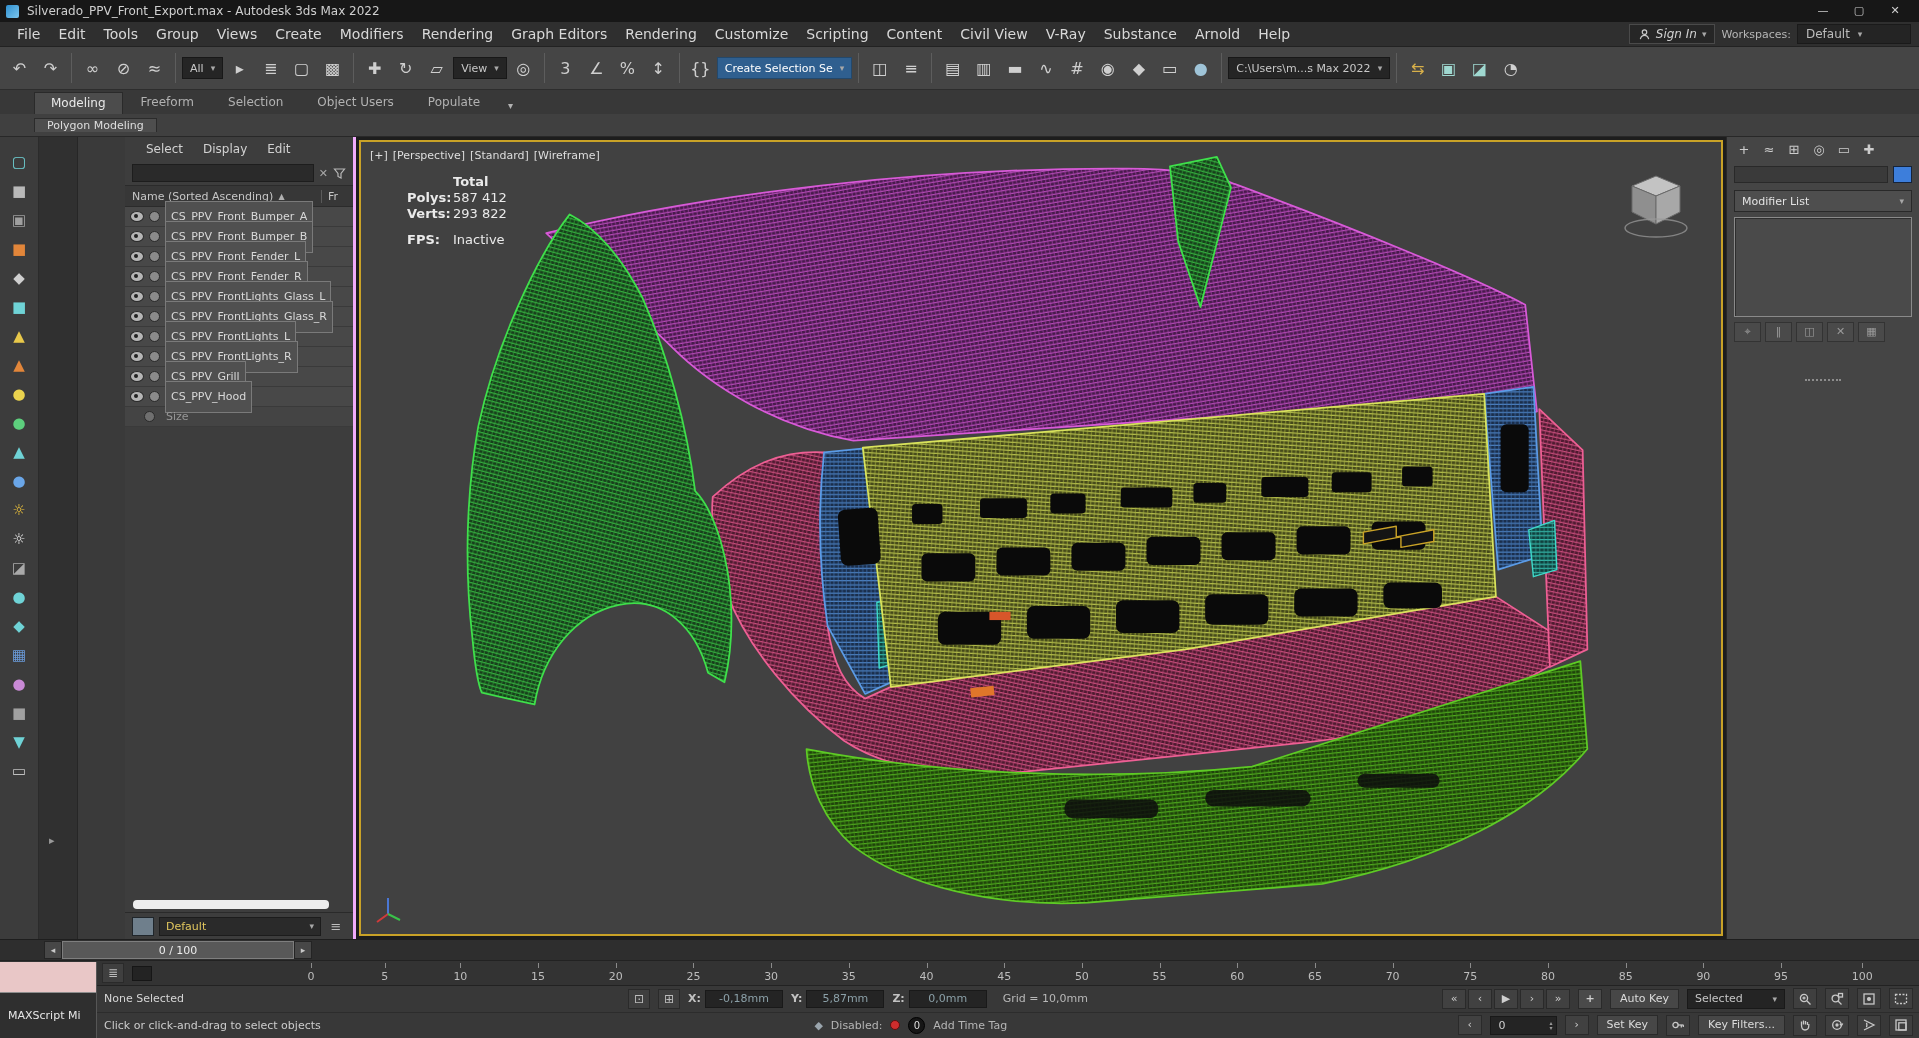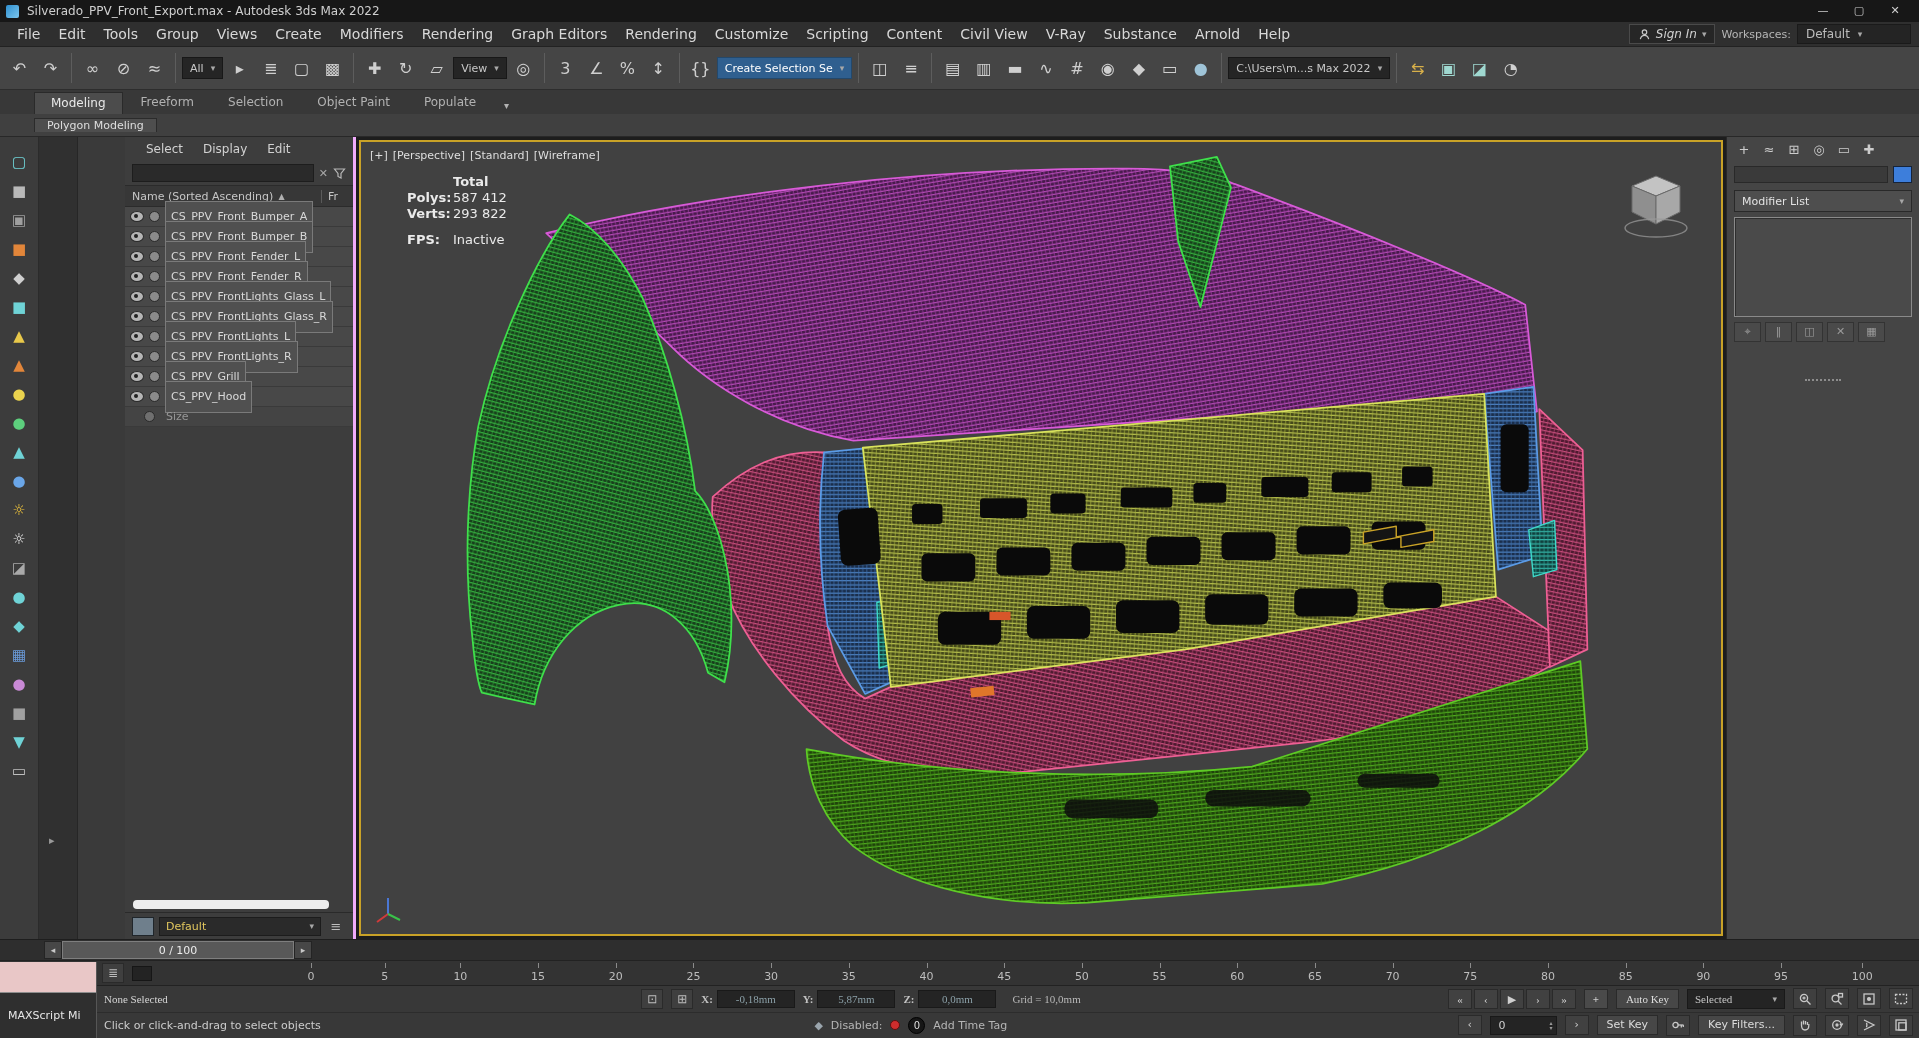--- a/index.html
+++ b/index.html
@@ -96,21 +96,21 @@
   .ts-handle{width:230px;height:16px;background:#585858;border:1px solid #7e7e7e;display:flex;align-items:center;justify-content:center;font-size:11px;color:#ececec;flex:none;}
   .ruler{height:24px;background:#333333;border-top:1px solid #222222;display:flex;align-items:center;flex:none;}
   .ruler-left{width:306px;flex:none;display:flex;align-items:center;gap:8px;padding-left:102px;box-sizing:border-box;}
   .ruler-box{width:18px;height:13px;background:#232323;border:1px solid #161616;}
   .ruler-ticks{flex:1;display:flex;justify-content:space-between;padding-right:46px;font-size:11px;color:#bdbdbd;}
   .tick{position:relative;padding-top:7px;min-width:10px;text-align:center;}
   .tick::before{content:"";position:absolute;top:0;left:50%;width:1px;height:5px;background:#8b8b8b;}
   
   .statusbar{height:52px;background:#383838;border-top:1px solid #222222;display:flex;flex-direction:column;position:relative;flex:none;}
   .sb-row{flex:1;display:flex;align-items:center;gap:8px;padding-left:104px;padding-right:6px;}
-  .sb-row.rowa{border-bottom:1px solid #2c2c2c;font-family:Liberation Serif, serif;}
+  .sb-row.rowa{border-bottom:1px solid #2c2c2c;}
   .sb-status{font-size:11px;color:#d6d6d6;min-width:170px;}
   .sb-prompt{font-size:11px;color:#cccccc;min-width:260px;}
   .sb-ico{width:20px;height:18px;line-height:18px;text-align:center;background:#3f3f3f;border:1px solid #2a2a2a;color:#bdbdbd;font-size:12px;flex:none;}
   .coord{display:flex;align-items:center;gap:4px;font-size:11px;color:#c2c2c2;}
   .cfield{width:76px;height:16px;line-height:16px;background:#242424;border:1px solid #191919;color:#8ba0a8;font-size:11px;text-align:center;}
   .gridlbl{font-size:11px;color:#b8b8b8;margin-left:8px;white-space:nowrap;}
   .pb{display:flex;gap:2px;}
   .pb-btn{width:22px;height:18px;line-height:18px;text-align:center;background:#414141;border:1px solid #2a2a2a;color:#cfcfcf;font-size:11px;flex:none;}
   .keyplus{background:#4a4a4a;font-weight:bold;}
   .sb-btn{height:18px;line-height:18px;background:#474747;border:1px solid #2a2a2a;color:#dcdcdc;font-size:11px;padding:0 9px;white-space:nowrap;flex:none;}
@@ -227,21 +227,21 @@
       <span class="tb-icon" style="color: rgb(159, 216, 208);">▣</span>
       <span class="tb-icon" style="color: rgb(159, 216, 208);">◪</span>
       <span class="tb-icon" style="color: rgb(208, 208, 208);">◔</span>
     </div>
 
   <div class="ribbon">
     <span id="ribbon-tabs" style="display:flex;gap:2px;">
         <span class="rtab active">Modeling</span>
         <span class="rtab">Freeform</span>
         <span class="rtab">Selection</span>
-        <span class="rtab">Object Paint</span>
+        <span class="rtab">Object Users</span>
         <span class="rtab">Populate</span>
       </span>
     <span class="rtab-extra">▾</span>
   </div>
   <div class="polymod">
     <span class="polymod-tab">Polygon Modeling</span>
   </div>
 
   <div class="content">
 

